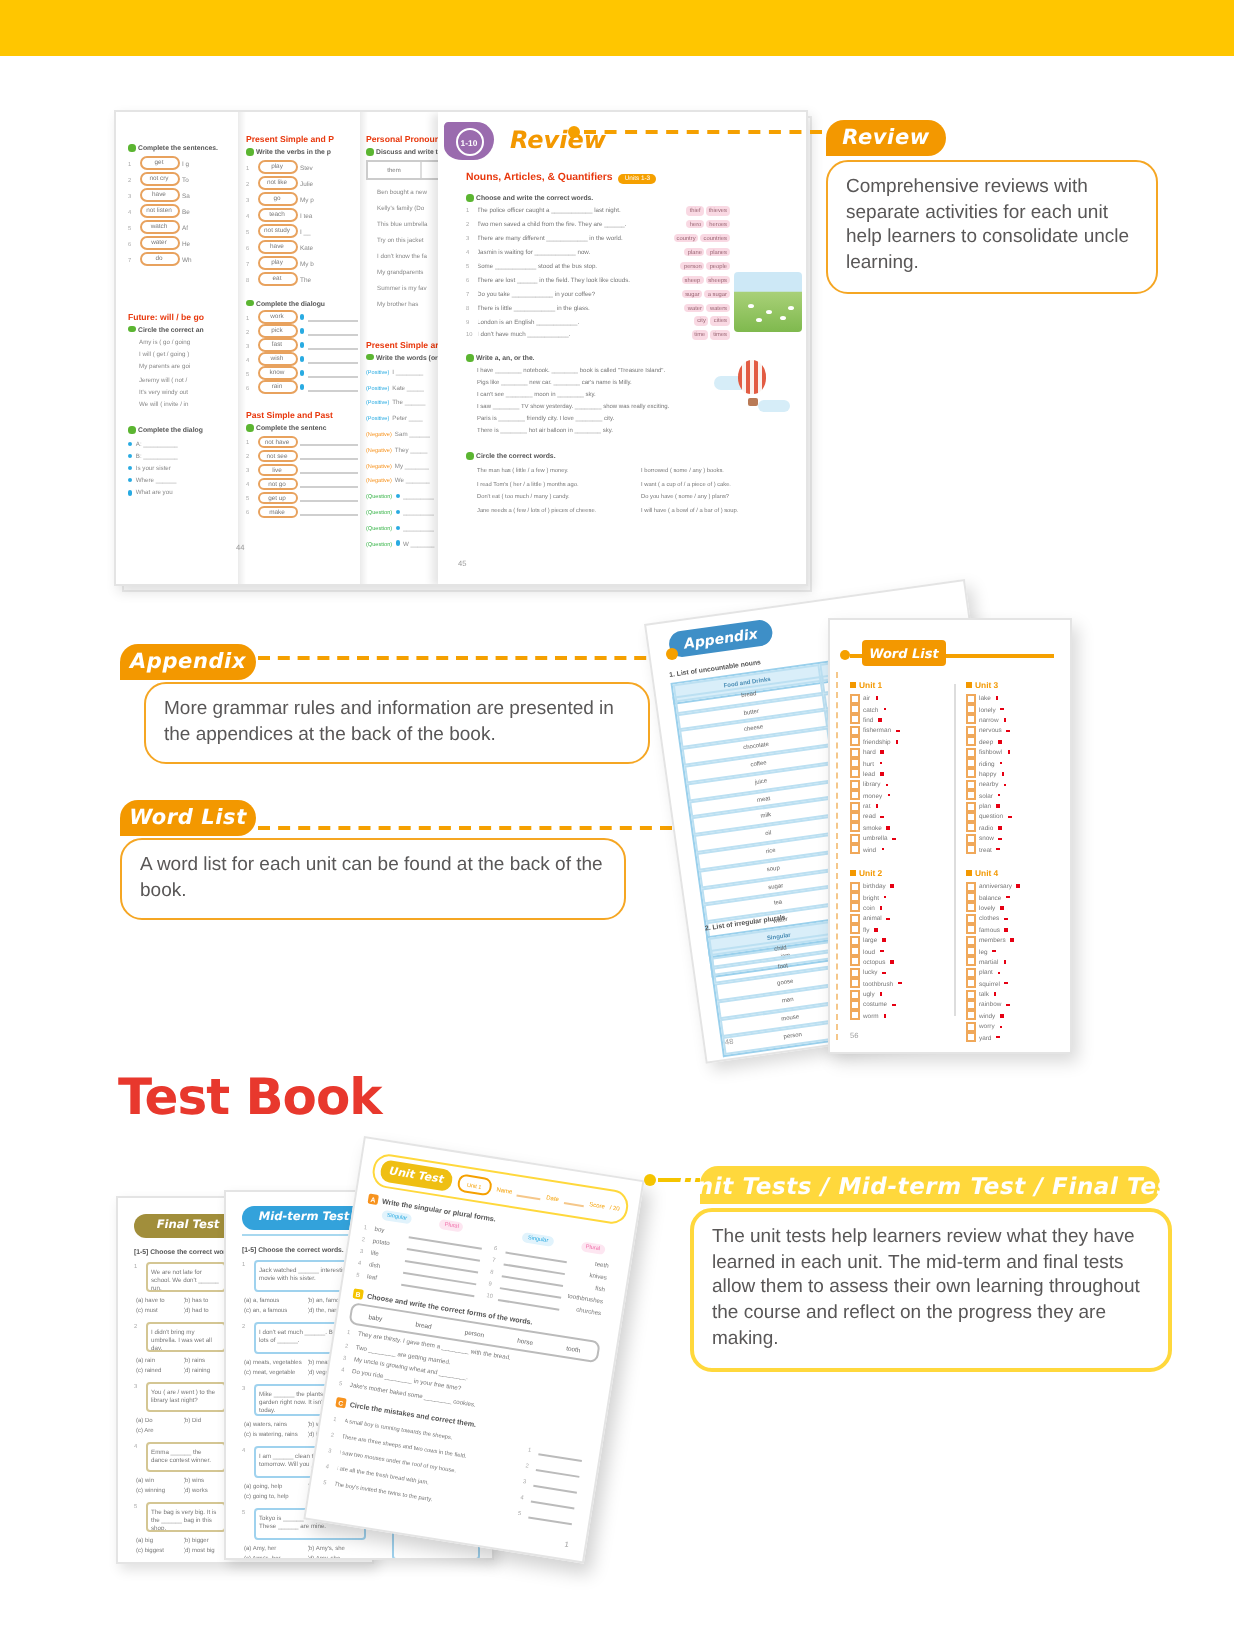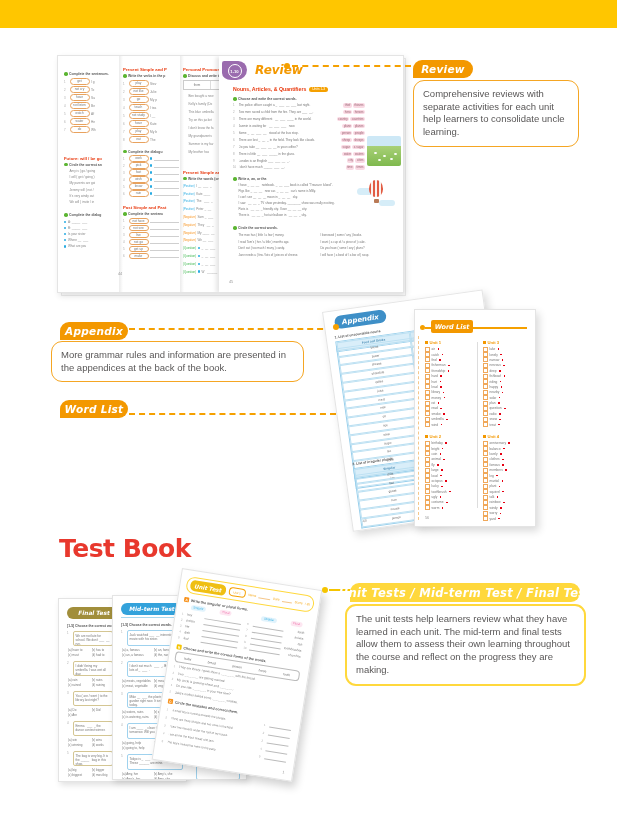--- a/index.html
+++ b/index.html
@@ -994,22 +994,23 @@
           <div class="wrow">
             <span class="wbox"></span>
             <span>yard</span>
           </div>
         </div>
     </div>
     <div class="pgno" style="left:10px;top:206px;">56</div>
   </div>
 
   <div class="abs tab tab-o" style="left:60px;top:322px;width:68px;height:18px;">Appendix</div>
-  <div class="abs cbox ob" style="left:51px;top:341px;width:233px;">More grammar rules and information are presented in the appendices at the back of the book.</div>
+  <div class="abs cbox ob" style="left:72px;top:341px;width:233px;">More grammar rules and information are presented in the appendices at the back of the book.</div>
   <div class="abs tab tab-o" style="left:60px;top:400px;width:68px;height:18px;">Word List</div>
+  <div class="abs cbox ob" style="left:60px;top:419px;width:233px;">A word list for each unit can be found at the back of the book.</div>
 
   <div class="abs tbhead" style="left:59px;top:534px;">Test Book</div>
 
   <div class="abs sheet" style="left:58px;top:598px;width:127px;height:182px;">
     <div class="abs plabel" style="left:8px;top:8px;width:54px;height:12px;background:#A18E3B;font-size:5.8px;">Final Test</div>
     <div class="abs sbadge" style="left:66px;top:10px;width:24px;height:8px;border:0.6px solid #A18E3B;color:#A18E3B;">Units 1-16</div>
     <div class="abs inst" style="left:8px;top:25px;">[1-5] Choose the correct words.</div>
     <div class="abs" style="left:8px;top:32px;width:46px;">
 
     <div class="fblk">

